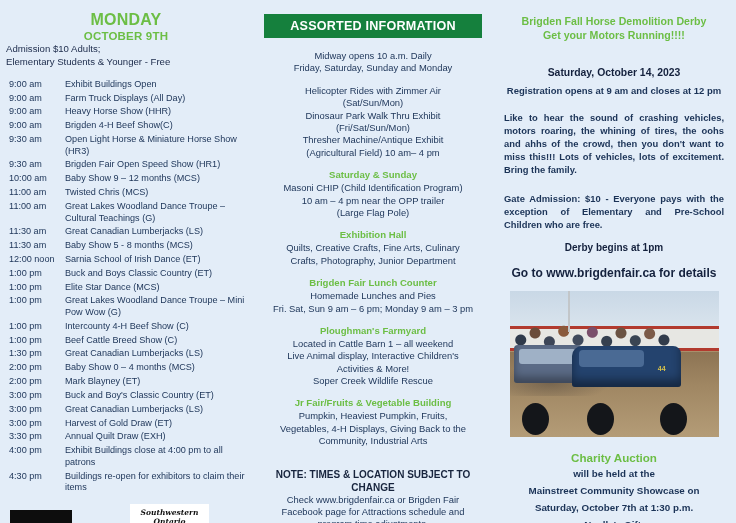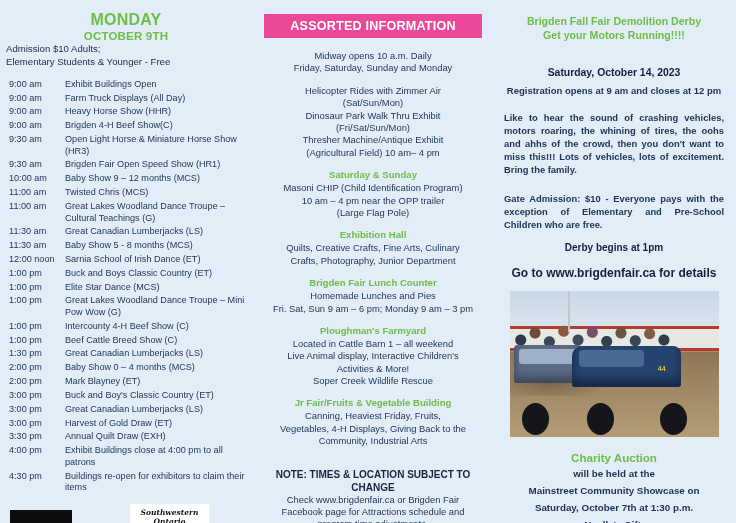--- a/index.html
+++ b/index.html
@@ -91,21 +91,21 @@
     font-family: "DejaVu Serif", serif;
   }
 
   
   .col-mid {
     width: 242px;
     padding: 14px 8px 0 8px;
     text-align: center;
   }
   .banner {
-    background: #ec4899;
+    background: #15803d;
     color: #fff;
     font-weight: bold;
     font-size: 12.6px;
     letter-spacing: .2px;
     padding: 5px 0 5px 0;
     margin: 0 4px 12px 4px;
   }
   .mid-p {
     color: #1b3357;
     font-size: 9.4px;
@@ -390,34 +390,34 @@
     <div class="gap"></div>
 
     <div class="mid-h">Ploughman's Farmyard</div>
     <div class="mid-p">Located in Cattle Barn 1 – all weekend</div>
     <div class="mid-p">Live Animal display, Interactive Children's</div>
     <div class="mid-p">Activities &amp; More!</div>
     <div class="mid-p">Soper Creek  Wildlife Rescue</div>
     <div class="gap"></div>
 
     <div class="mid-h">Jr Fair/Fruits &amp; Vegetable Building</div>
-    <div class="mid-p">Canning, Heaviest Friday, Fruits,</div>
+    <div class="mid-p">Pumpkin, Heaviest Pumpkin, Fruits,</div>
     <div class="mid-p">Vegetables, 4-H Displays, Giving Back to the</div>
     <div class="mid-p">Community, Industrial Arts</div>
     <div class="gap-l"></div>
 
     <div class="note-h">NOTE:  TIMES  &amp; LOCATION SUBJECT TO</div>
     <div class="note-h">CHANGE</div>
     <div class="mid-p">Check www.brigdenfair.ca or Brigden Fair</div>
     <div class="mid-p">Facebook page for Attractions schedule and</div>
     <div class="mid-p">program time adjustments.</div>
   </div>
 
   <div class="col-right">
-    <div class="derby-title">Brigden Fall Fair Demolition Derby</div>
+    <div class="derby-title">Brigden Fall Horse Demolition Derby</div>
     <div class="derby-title">Get your Motors Running!!!!</div>
     <div class="derby-date">Saturday, October 14, 2023</div>
     <div class="derby-reg">Registration opens at 9 am and closes at 12 pm</div>
     <div class="derby-body">Like to hear the sound of crashing vehicles, motors roaring, the whining of tires, the oohs and ahhs of the crowd, then you don't want to miss this!!! Lots of vehicles, lots of excitement. Bring the family.</div>
     <div class="derby-body">Gate Admission: $10 - Everyone pays with the exception of Elementary and Pre-School Children who are free.</div>
     <div class="derby-begins">Derby begins at 1pm</div>
     <div class="derby-go">Go to www.brigdenfair.ca for details</div>
 
     <div class="photo">
       <div class="ph-sky"></div>

